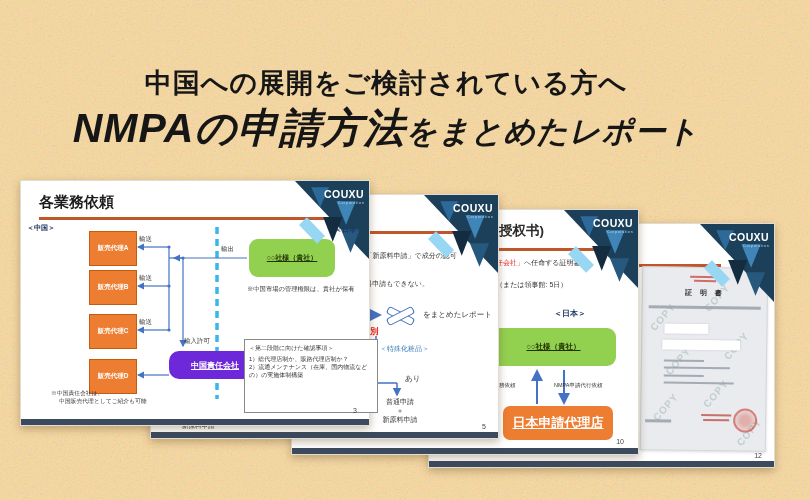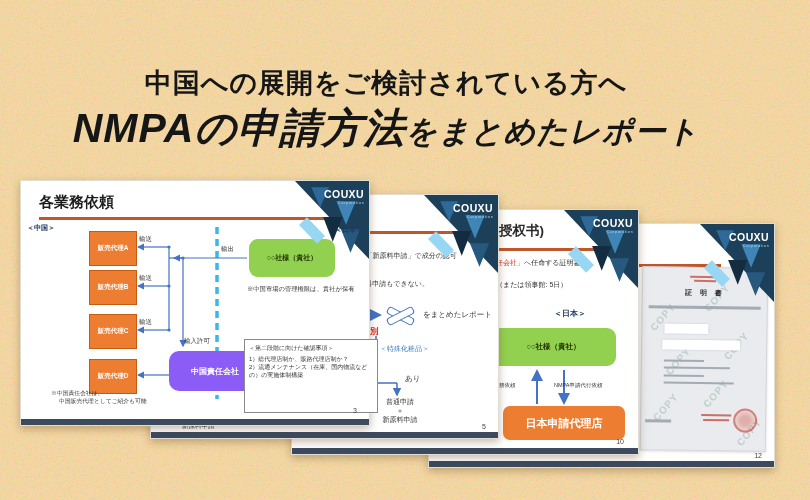--- a/index.html
+++ b/index.html
@@ -40,23 +40,23 @@
   .tinytxt{position:absolute;color:#333;}
   svg.lines{position:absolute;left:0;top:0;pointer-events:none;}
 
   
   #s1{left:20px;top:180px;width:348px;height:244px;z-index:40;}
   #s1 .s-title{position:absolute;left:18px;top:12px;font-size:15px;font-weight:700;color:#1c1c1c;}
   .agentbox{position:absolute;left:68px;width:46px;height:33px;background:#ed7d31;
     border:1px solid #c55a11;color:#fff;font-size:6.5px;font-weight:700;
     display:flex;align-items:center;justify-content:center;}
   .roundbox{position:absolute;display:flex;align-items:center;justify-content:center;
-    font-weight:700;text-align:right;}
-  #s1 .china-co{left:148px;top:170px;width:92px;height:40px;border-radius:10px;
-    background:#8b5cf6;color:#fff;font-size:8px;}
+    font-weight:700;text-align:right;text-decoration:underline;}
+  #s1 .china-co{left:148px;top:170px;width:92px;height:28px;border-radius:10px;
+    background:#6d28d9;color:#fff;font-size:8px;}
   #s1 .your-co{left:228px;top:58px;width:86px;height:38px;border-radius:9px;
     background:#92d050;color:#203300;font-size:7px;}
   #s1 .checkbox{position:absolute;left:223px;top:158px;width:124px;height:64px;
     border:1px solid #8a8a8a;background:#fff;padding:4px 4px;font-size:6px;color:#333;
     line-height:8px;}
   #s1 .checkbox .h{margin-bottom:3px;}
 
   
   #s2{left:150px;top:194px;width:347px;height:243px;z-index:30;}
   .xicon{position:absolute;left:234px;top:108px;width:30px;height:24px;}
@@ -65,22 +65,22 @@
   .xicon .b1{transform:rotate(27deg);}
   .xicon .b2{transform:rotate(-27deg);}
   #s2 .applycol{position:absolute;left:206px;top:202px;width:86px;text-align:center;
     font-size:7px;color:#333;line-height:9px;}
 
   
   #s3{left:291px;top:209px;width:346px;height:244px;z-index:20;}
   #s3 .s-title{position:absolute;left:180px;top:12px;font-size:13.5px;font-weight:700;color:#2b2b2b;}
   #s3 .your-co{left:199px;top:118px;width:125px;height:38px;border-radius:9px;
     background:#92d050;color:#203300;font-size:7.5px;}
-  #s3 .agency{left:211px;top:196px;width:122px;height:34px;border-radius:7px;
-    background:#ed7d31;color:#fff;font-size:11px;}
+  #s3 .agency{left:211px;top:196px;width:110px;height:34px;border-radius:7px;
+    background:#ed7d31;color:#fff;font-size:13px;}
 
   
   #s4{left:428px;top:223px;width:345px;height:243px;z-index:10;}
   .doc{position:absolute;left:212px;top:43px;width:124px;height:182px;background:#e9ebee;
     border:1px solid #d3d6da;transform:rotate(.8deg);box-shadow:0 1px 3px rgba(0,0,0,.15);}
   .doc .redmark{position:absolute;left:50%;transform:translateX(-50%);
     background:rgba(198,68,56,.75);height:2px;}
   .doc .dtitle{position:absolute;top:20px;width:100%;text-align:center;font-size:7px;
     letter-spacing:3px;color:#3a3a3a;font-weight:700;}
   .doc .gline{position:absolute;background:#99a0a9;height:2px;opacity:.85;}

